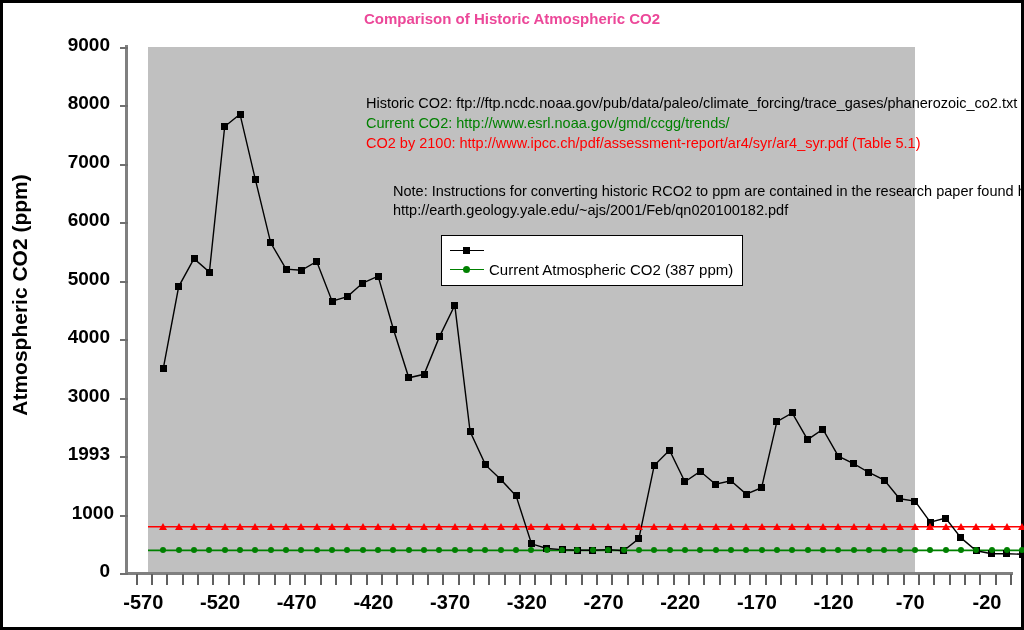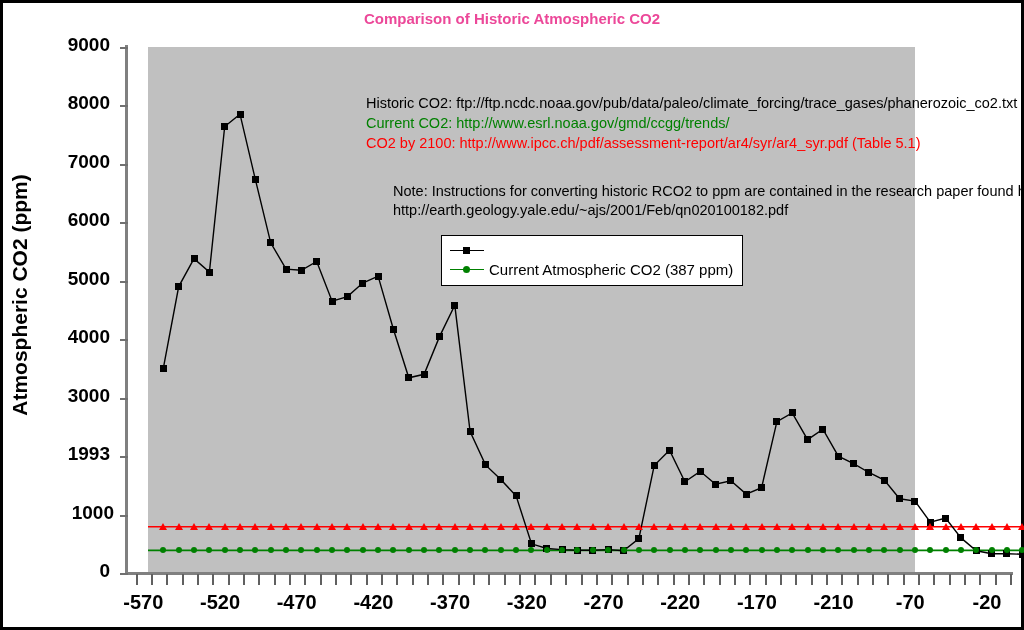--- a/index.html
+++ b/index.html
@@ -352,19 +352,19 @@
       <div class="xtick" style="left: 1007px;"></div>
       <div class="xtick-label" style="left: 140.339px;">-570</div>
       <div class="xtick-label" style="left: 217.035px;">-520</div>
       <div class="xtick-label" style="left: 293.73px;">-470</div>
       <div class="xtick-label" style="left: 370.426px;">-420</div>
       <div class="xtick-label" style="left: 447.122px;">-370</div>
       <div class="xtick-label" style="left: 523.817px;">-320</div>
       <div class="xtick-label" style="left: 600.513px;">-270</div>
       <div class="xtick-label" style="left: 677.209px;">-220</div>
       <div class="xtick-label" style="left: 753.904px;">-170</div>
-      <div class="xtick-label" style="left: 830.6px;">-210</div>
+      <div class="xtick-label" style="left: 830.6px;">-120</div>
       <div class="xtick-label" style="left: 907.296px;">-70</div>
       <div class="xtick-label" style="left: 983.991px;">-20</div>
     </div>
   <div id="ylabel">Atmospheric CO2 (ppm)</div>
 
 </div>
 
 </body></html>

